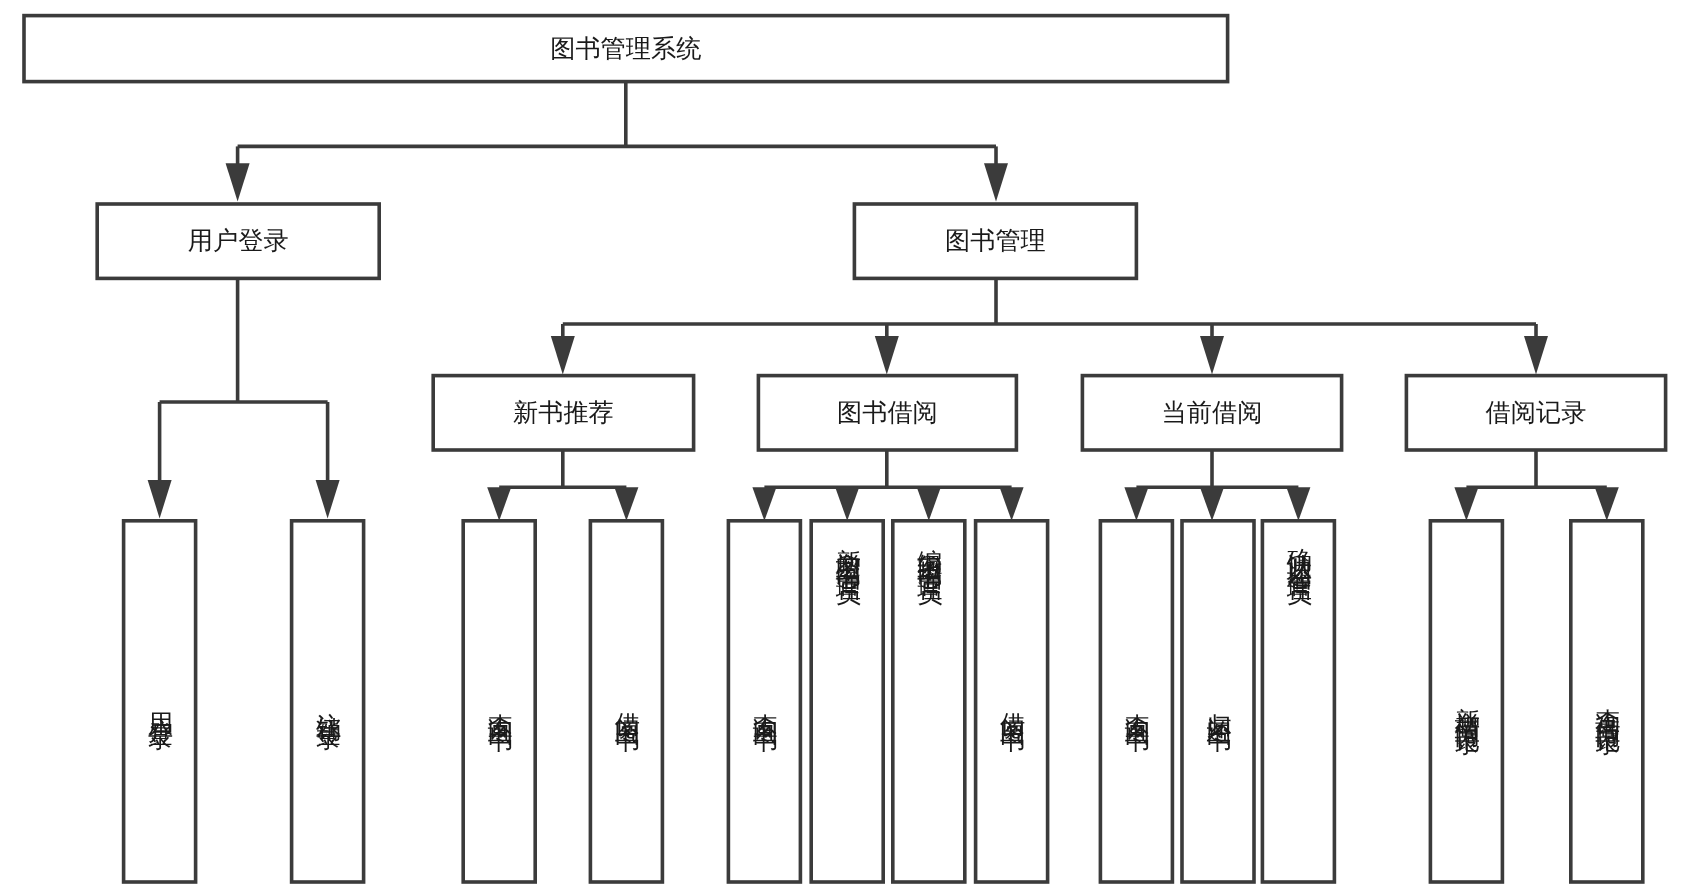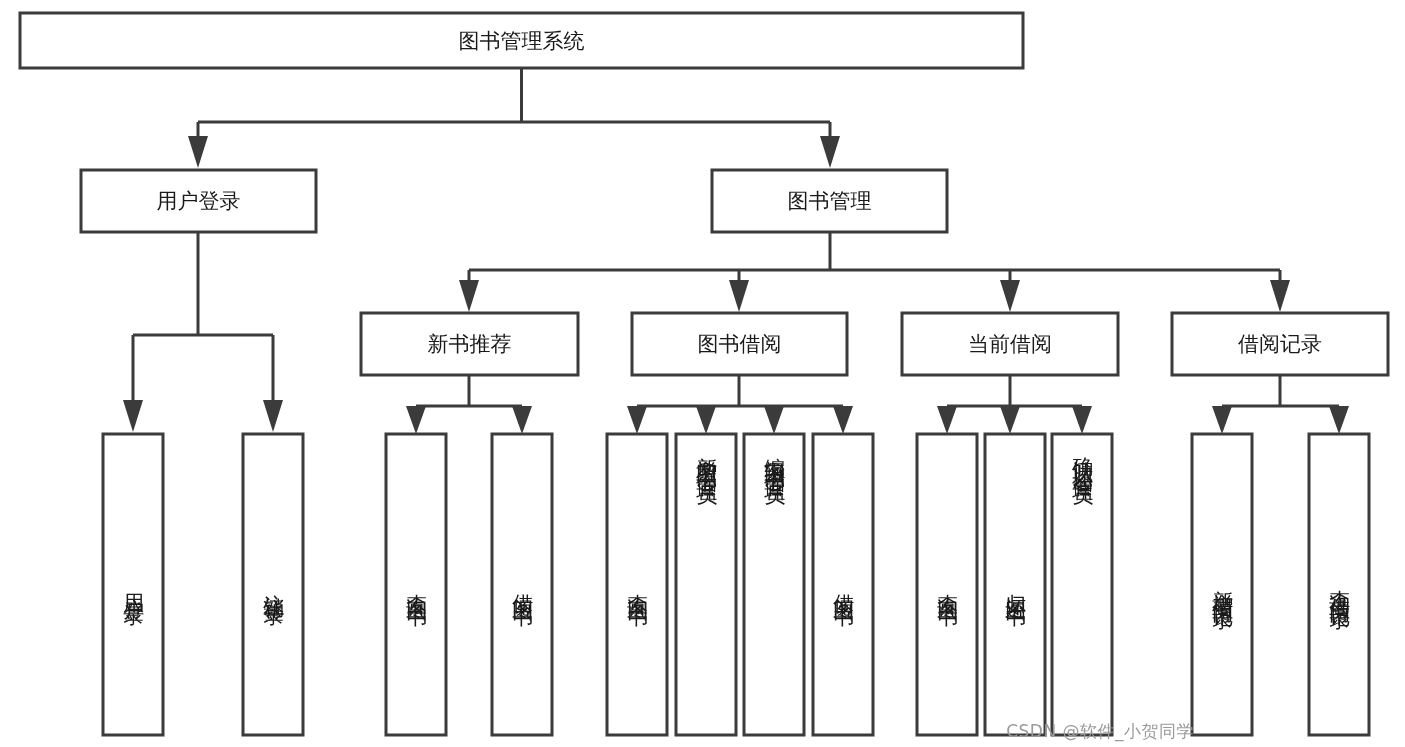--- a/index.html
+++ b/index.html
@@ -237,15 +237,14 @@
     <span class="vert-label" style="margin-top:6px;">确认归还（管理员）</span>
   </div>
 
   <div class="vert-label-wrap" style="left:1192px; top:434px; width:60px; height:301px;">
     <span class="vert-label">新增借阅记录</span>
   </div>
   <div class="vert-label-wrap" style="left:1309px; top:434px; width:60px; height:301px;">
     <span class="vert-label">查询借阅记录</span>
   </div>
 
-  <div class="watermark">CSDN @软件_小贺同学</div>
 
 </div>
 
 </body></html>

